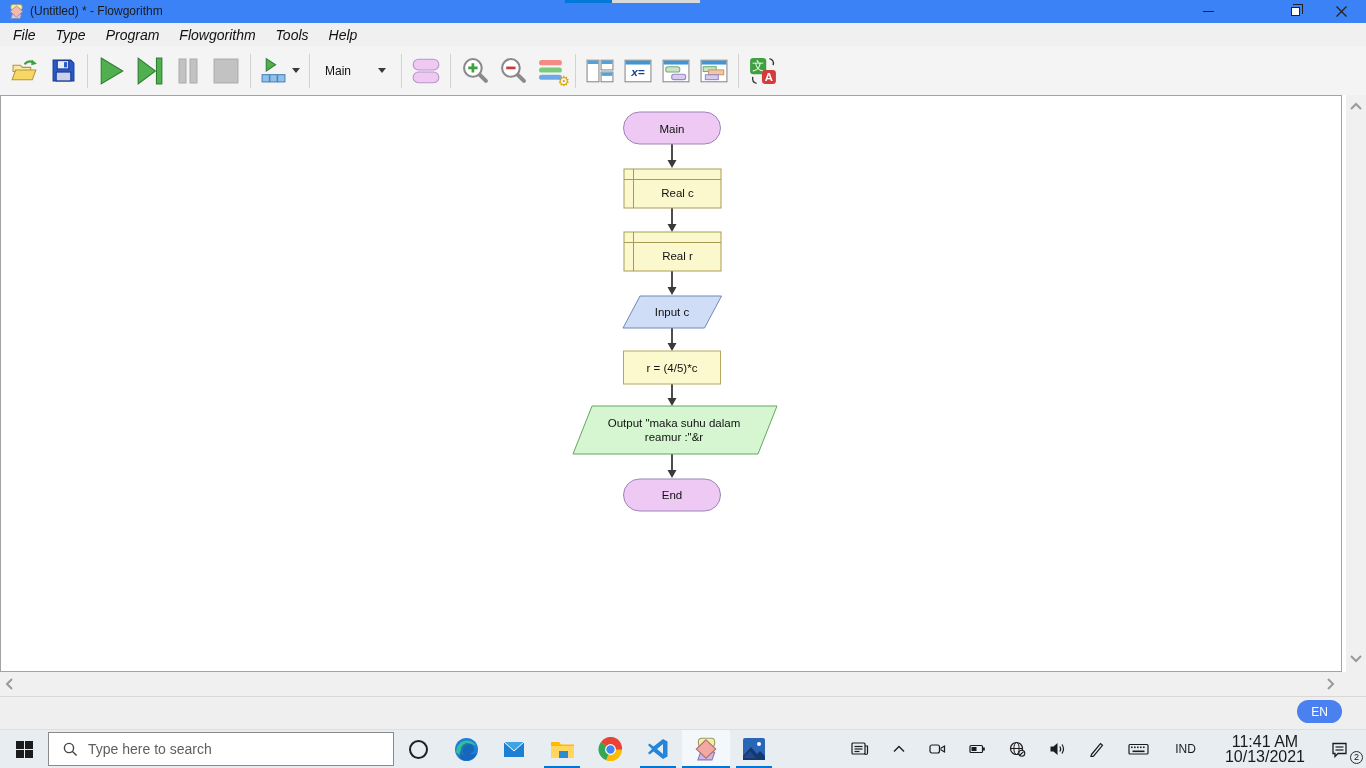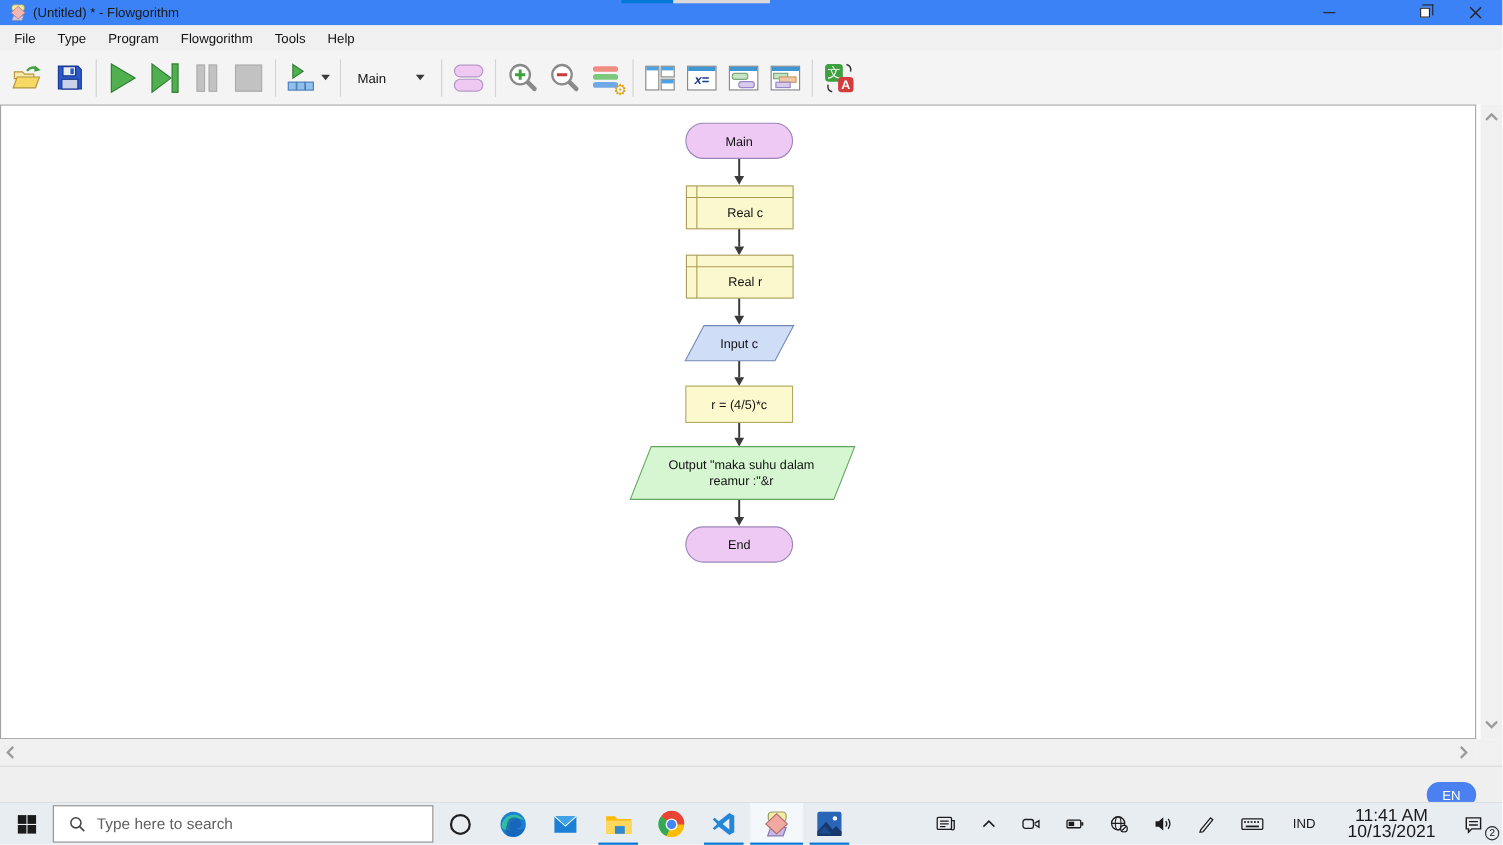--- a/index.html
+++ b/index.html
@@ -14,21 +14,21 @@
   .strip-blue { position:absolute; left:565px; top:0; width:47px; height:3px; background:#0078D7; }
   .strip-gray { position:absolute; left:612px; top:0; width:88px; height:3px; background:#d9d9d9; }
   .winbtn { position:absolute; top:0; height:23px; width:46px; display:flex; align-items:center; justify-content:center; }
   .btn-min { left:1185px; } .btn-restore { left:1272px; } .btn-close { left:1318px; }
   .min-glyph { width:11px; height:0; border-top:1.4px solid #222; }
   .restore-glyph { position:relative; width:9px; height:9px; border:1.2px solid #222; background:#fff; }
   .restore-glyph::before { content:""; position:absolute; left:1.6px; top:-4px; width:9px; height:9px; border:1.2px solid #222; border-left:none; border-bottom:none; }
 
   
   .menubar { position:absolute; left:0; top:23px; width:1366px; height:23px; background:#f0f0f0; display:flex; align-items:center; padding-left:3px; }
-  .menu-item { font-size:12px; color:#111; padding:3px 10px; cursor:default; }
+  .menu-item { font-size:14px; color:#111; padding:3px 10px; cursor:default;font-style:italic; }
 
   
   .toolbar { position:absolute; left:0; top:46px; width:1366px; height:49px; background:#f4f4f4; display:flex; align-items:center; padding-left:6px; }
   .tbtn { height:40px; min-width:38px; display:flex; align-items:center; justify-content:center; padding:0 4px; position:relative; }
   .tsep { width:1px; height:34px; background:#d2d2d2; margin:0 5px; }
   .caret { width:0; height:0; border-left:4px solid transparent; border-right:4px solid transparent; border-top:5px solid #3a3a3a; margin-left:5px; }
   .main-combo { display:flex; align-items:center; padding:0 10px; height:40px; }
   .main-combo .label { font-size:12px; color:#111; margin-right:22px; }
   .gear-overlay { position:absolute; right:0px; bottom:3px; font-size:14px; color:#D9A514; line-height:1; }
   svg text { font-family:"Liberation Sans", sans-serif; }
@@ -41,21 +41,21 @@
   .vscroll { position:absolute; left:1346px; top:95px; width:20px; height:577px; background:#f0f0f0; }
   .vscroll .chev-up { position:absolute; left:3px; top:6px; }
   .vscroll .chev-down { position:absolute; left:3px; bottom:8px; }
   .hscroll { position:absolute; left:0; top:672px; width:1342px; height:24px; background:#f0f0f0; }
   .hscroll .chev-left { position:absolute; left:4px; top:5px; }
   .hscroll .chev-right { position:absolute; right:6px; top:5px; }
   .status-strip { position:absolute; left:0; top:696px; width:1366px; height:33px; background:#efefef; border-top:1px solid #d8d8d8; }
   .corner { position:absolute; left:1342px; top:672px; width:24px; height:24px; background:#f0f0f0; }
 
   
-  .en-badge { position:absolute; left:1297px; top:700px; width:45px; height:23px; background:#4A80F0; border-radius:12px; color:#fff; font-size:12px; display:flex; align-items:center; justify-content:center;margin-top:11px; }
+  .en-badge { position:absolute; left:1297px; top:700px; width:45px; height:23px; background:#4A80F0; border-radius:12px; color:#fff; font-size:12px; display:flex; align-items:center; justify-content:center; }
 
   
   .taskbar { position:absolute; left:0; top:729px; width:1366px; height:39px; background:#E8EDF2; border-top:1px solid rgba(0,0,0,0.06); display:flex; align-items:center; }
   .tb-btn { width:48px; height:39px; display:flex; align-items:center; justify-content:center; position:relative; flex:0 0 auto; }
   .tb-btn.active-app { background:#F4F8FB; }
   .indicator { position:absolute; bottom:0; left:50%; transform:translateX(-50%); width:36px; height:3px; background:#0077D7; }
   .indicator.wide { width:48px; }
   .searchbox { width:346px; height:34px; background:#fff; border:1px solid #8a8a8a; display:flex; align-items:center; flex:0 0 auto; }
   .searchbox svg { margin:0 10px 0 14px; flex:0 0 auto; }
   .searchbox input { border:none; outline:none; font-size:14px; color:#0f172a; width:250px; font-family:"Liberation Sans", sans-serif; background:transparent; }

